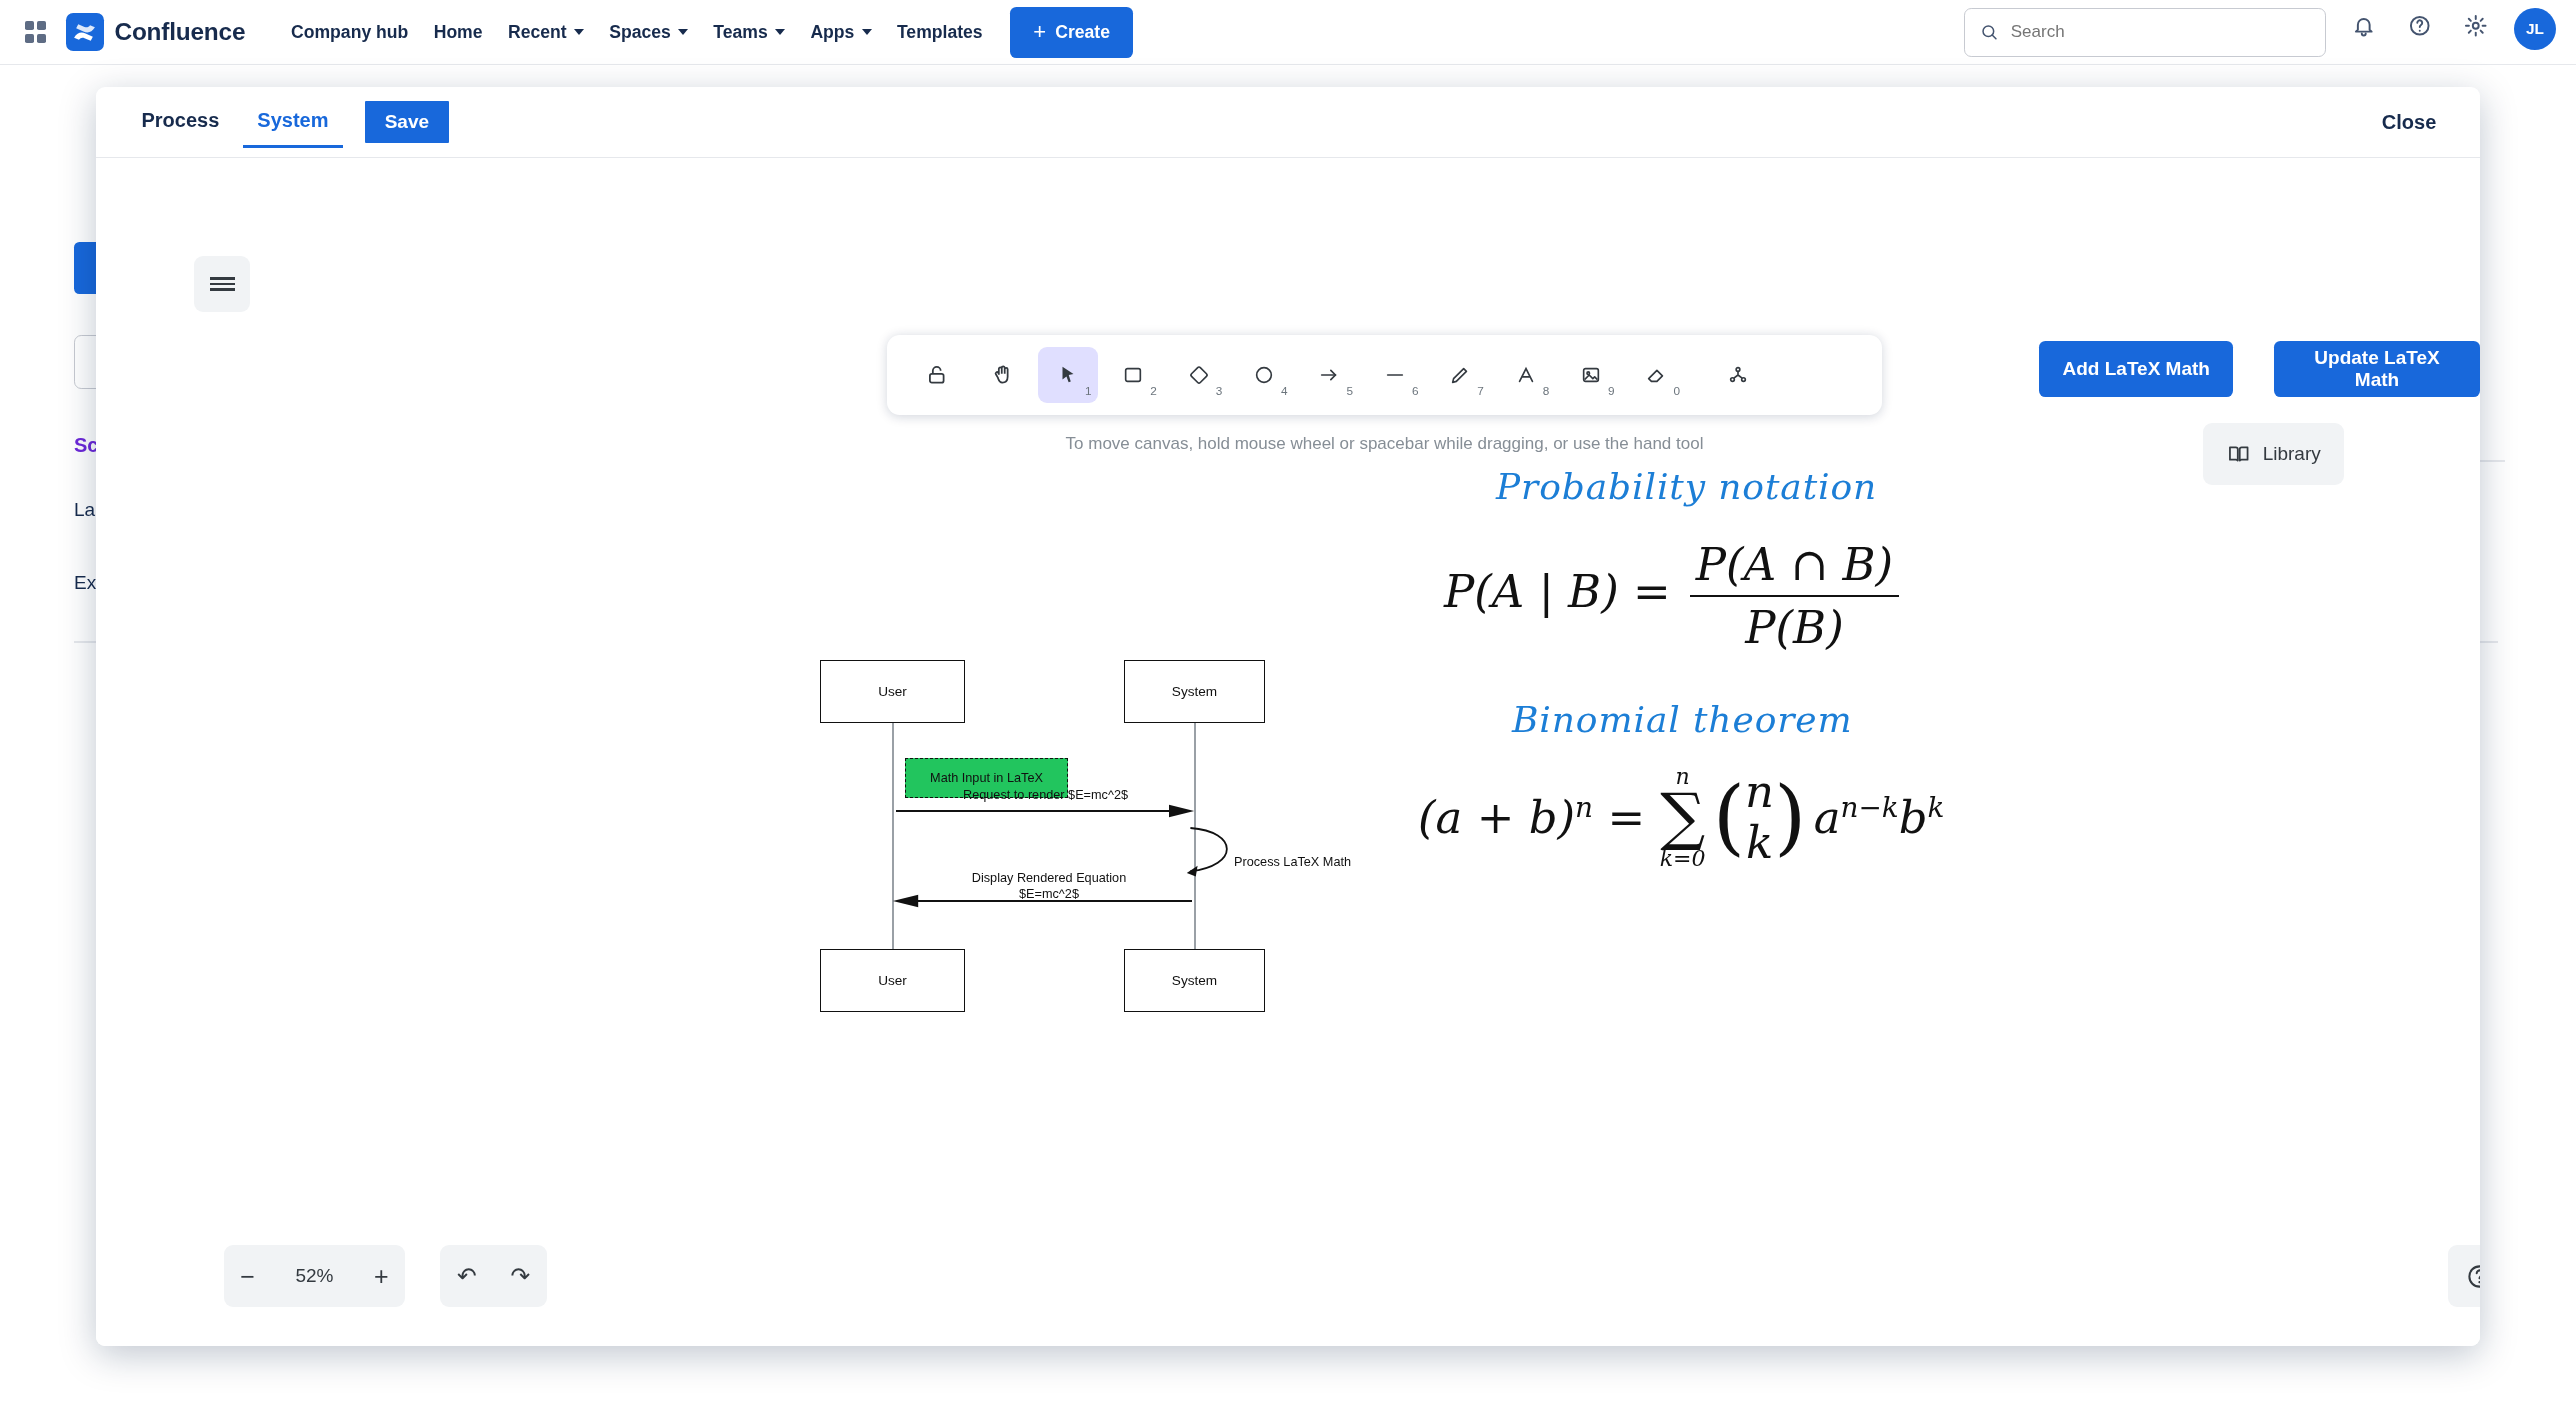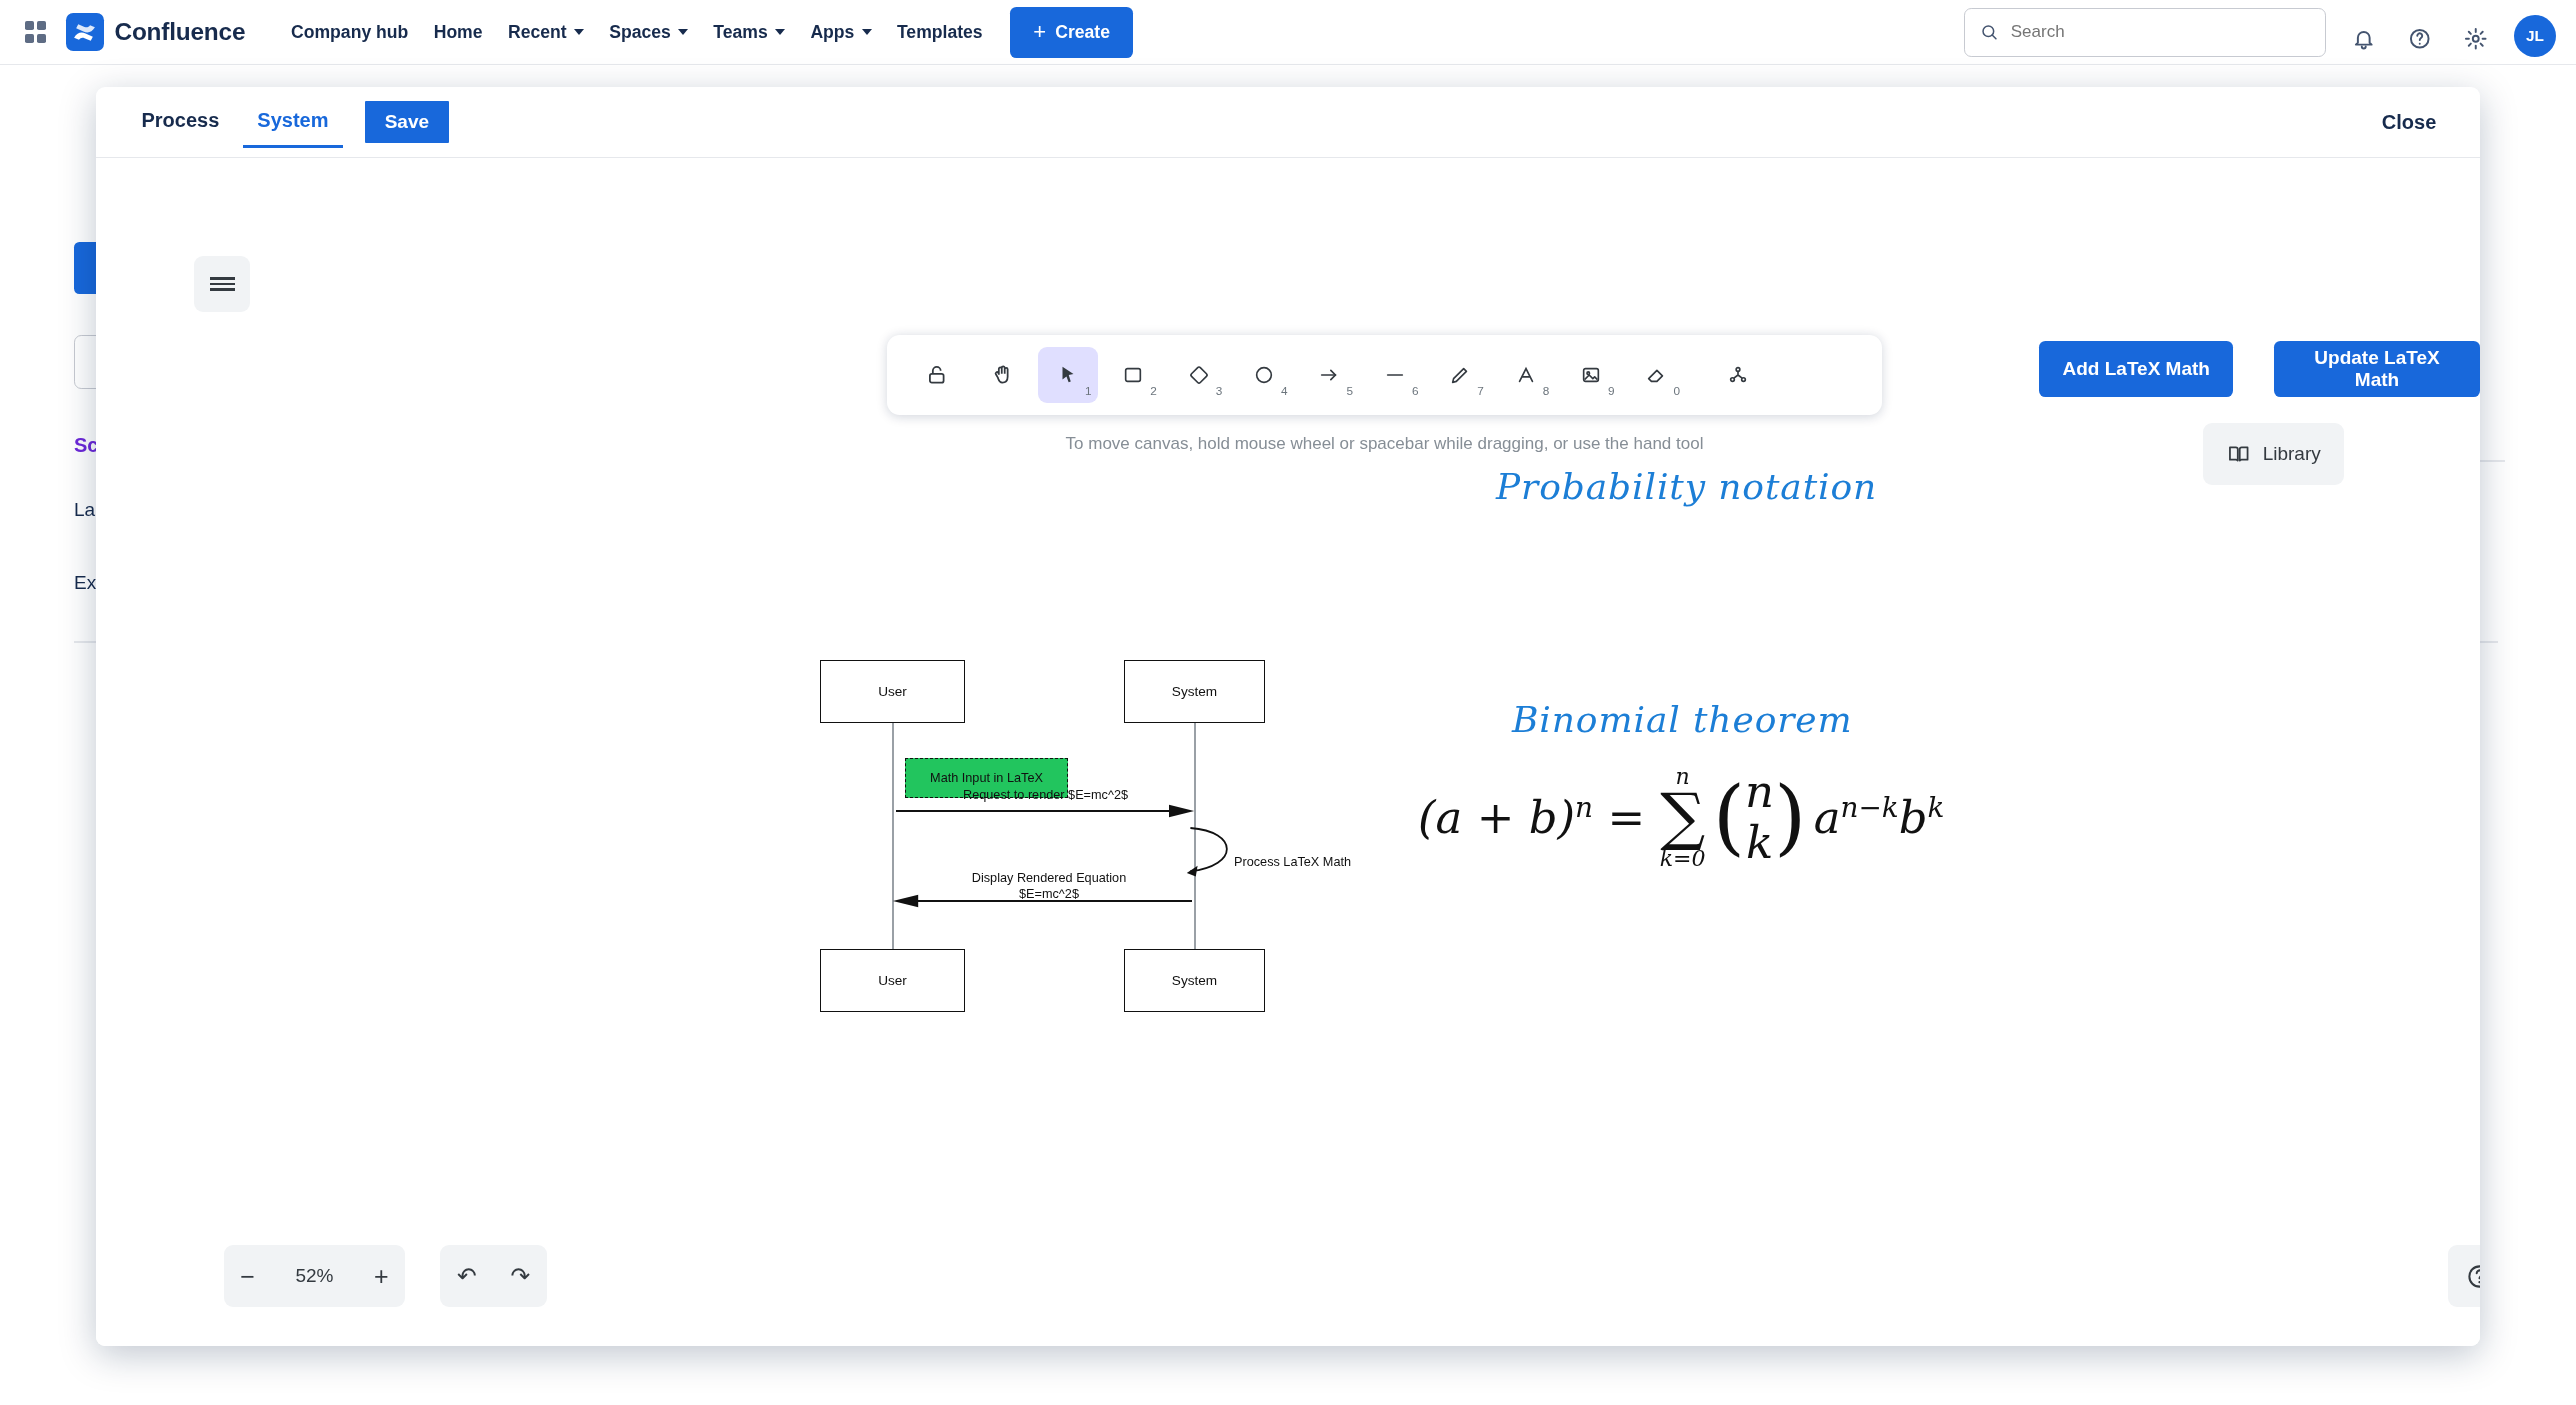--- a/index.html
+++ b/index.html
@@ -33,21 +33,21 @@
     display:flex; align-items:center; gap:7.2px; cursor:pointer; white-space:nowrap;
   }
   .caret { width:0;height:0;border-left:5.4px solid transparent;border-right:5.4px solid transparent;
            border-top:6.3px solid #172b4d; display:inline-block; }
   .create-btn {
     margin-left:14.5px; background:#1868db; color:#fff; font-size:17.6px; font-weight:600;
     border:none; border-radius:6.3px; height:51px; padding:0 23.5px;
     display:flex; align-items:center; gap:9px; cursor:pointer;
   }
   .create-plus { font-size:22px; line-height:1; font-weight:400; }
-  .nav-right { margin-left:auto; display:flex; align-items:flex-end; gap:20px; }
+  .nav-right { margin-left:auto; display:flex; align-items:flex-start; gap:20px; }
   .search-box {
     width:362px; height:49px; border:1.8px solid #c7cad1; border-radius:7.2px;
     display:flex; align-items:center; padding:0 14.5px; gap:11px; background:#fff; cursor:text;
   }
   .search-box input {
     border:none; outline:none; font-size:17px; color:#6b778c; width:100%;
     font-family:"Liberation Sans", sans-serif; background:transparent;
   }
   .icon-btn { width:36px; height:36px; display:flex; align-items:center; justify-content:center; cursor:pointer; color:#44546f;}
   .avatar {
@@ -430,20 +430,28 @@
         </svg>
         <div class="seq-label" style="left:116px; top:233px; width:226px; white-space:pre-line;">Display Rendered Equation
 $E=mc^2$</div>
 
         <div class="node" style="left:0px; top:311px; width:145px; height:63px;">User</div>
         <div class="node" style="left:304px; top:311px; width:141px; height:63px;">System</div>
       </div>
 
       <div class="math-title" style="left:1400px; top:-18px;">Probability notation</div>
 
+      <div class="math-body" style="left:1348px; top:54px; font-size:45px;">
+        <span>P(A | B) =</span>
+        <span class="frac">
+          <span class="num-t">P(A ∩ B)</span>
+          <span class="bar"></span>
+          <span class="den">P(B)</span>
+        </span>
+      </div>
 
       <div class="math-title" style="left:1416px; top:215px;">Binomial theorem</div>
 
       <div class="math-body" style="left:1322px; top:280px; font-size:45px; display:flex; align-items:center;">
         <span>
           <span>(a + b)</span><span class="sup">n</span>
         </span>
         <span style="margin:0 14.5px;">=</span>
         <span class="stack">
           <span style="font-size:22px;">n</span>

